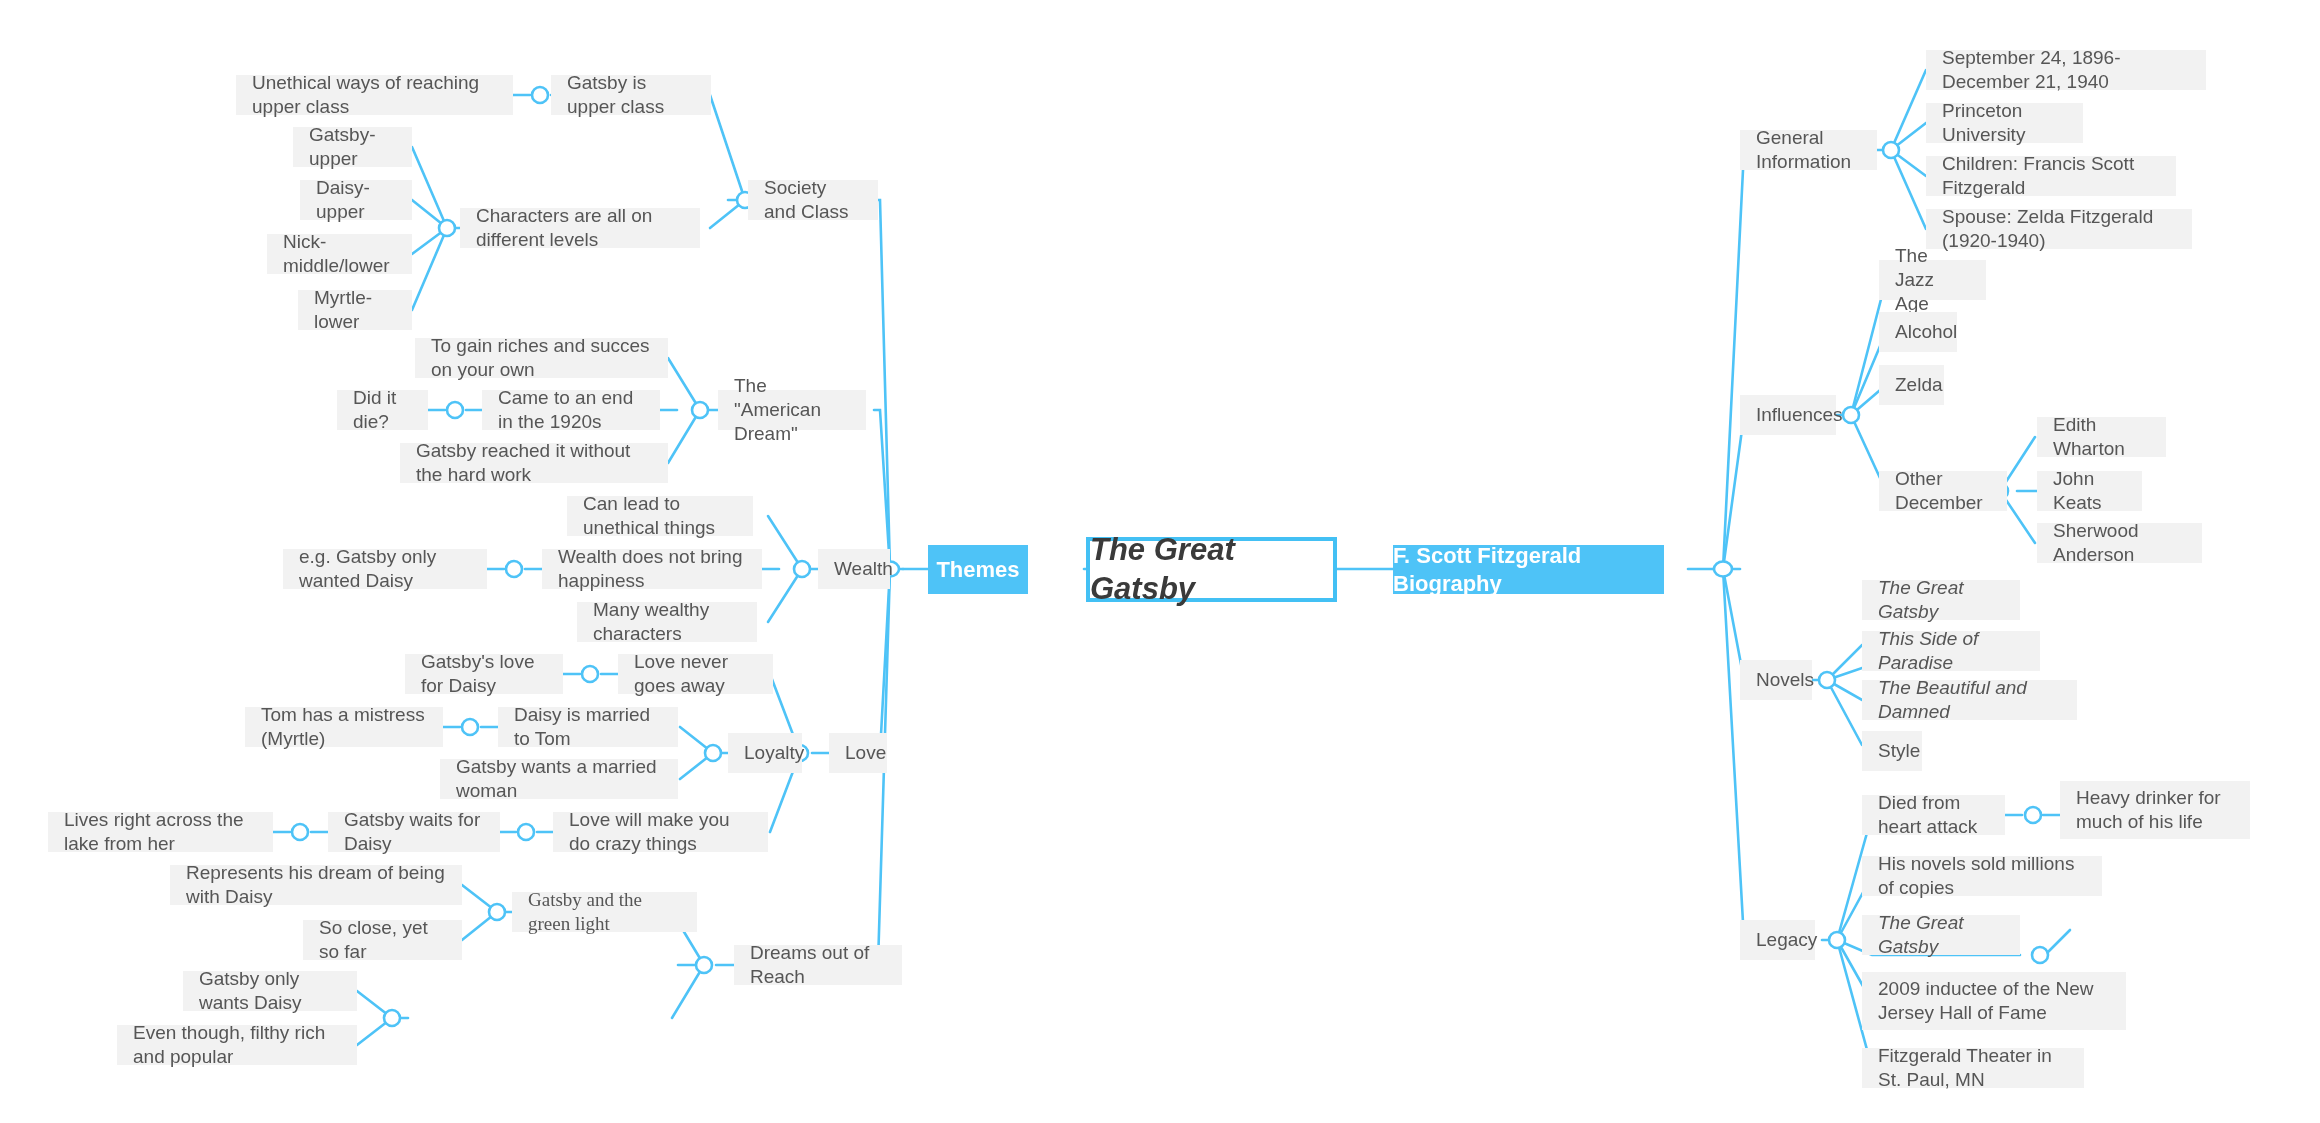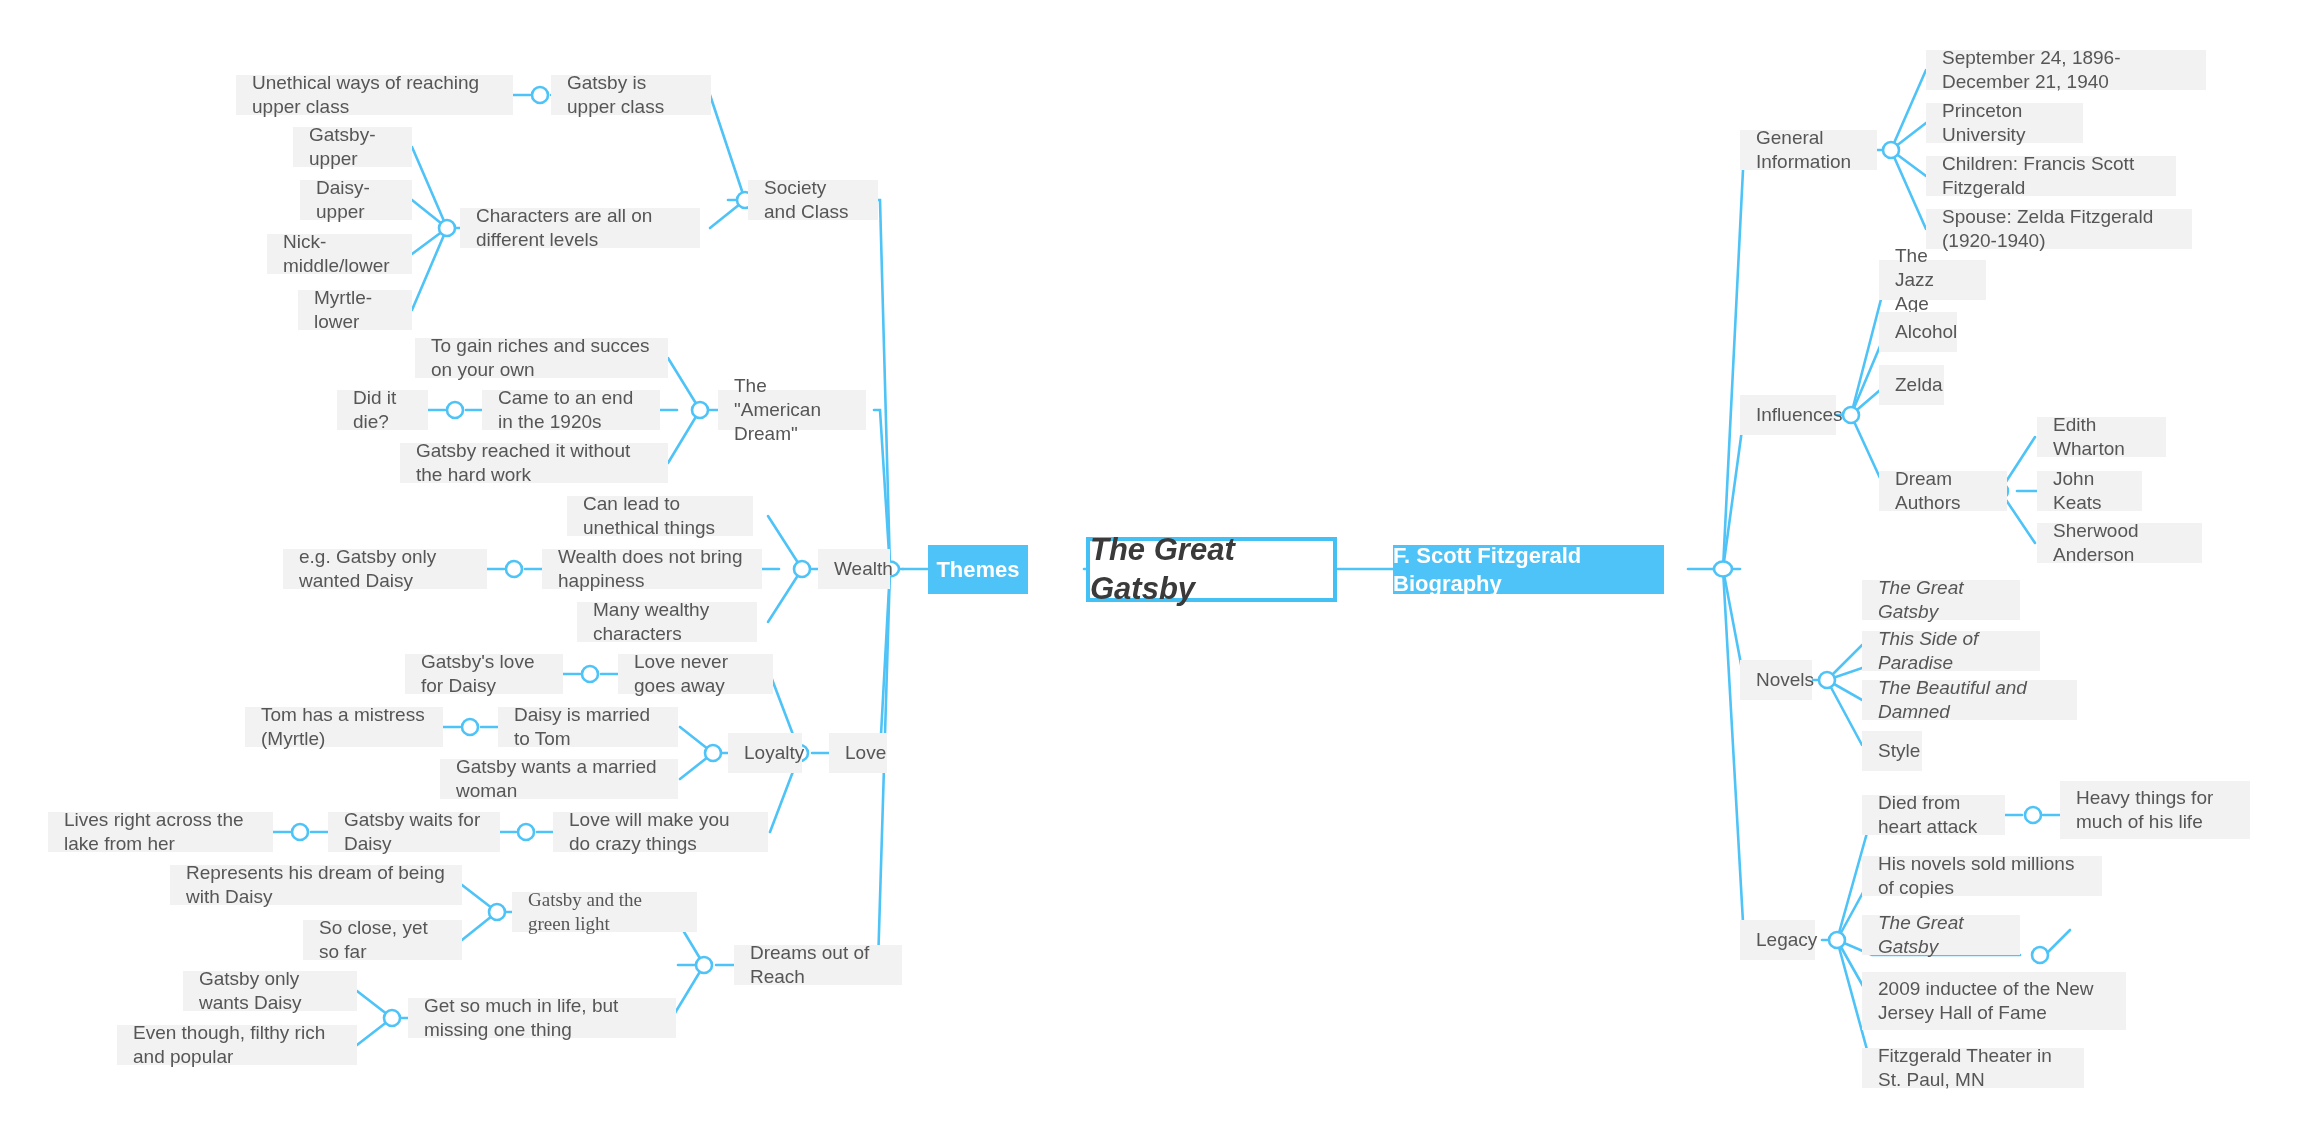--- a/index.html
+++ b/index.html
@@ -304,23 +304,20 @@
   </div>
   <div class="node" style="left:512px;top:892px;width:185px;height:40px;font-family:Liberation Serif, serif;">
     <span>Gatsby and the green light</span>
   </div>
   <div class="node" style="left:170px;top:865px;width:292px;height:40px;">
     <span>Represents his dream of being with Daisy</span>
   </div>
   <div class="node" style="left:303px;top:920px;width:159px;height:40px;">
     <span>So close, yet so far</span>
   </div>
-  <div class="node" style="left:408px;top:998px;width:268px;height:40px;">
-    <span>Get so much in life, but missing one thing</span>
-  </div>
   <div class="node" style="left:183px;top:971px;width:174px;height:40px;">
     <span>Gatsby only wants Daisy</span>
   </div>
   <div class="node" style="left:117px;top:1025px;width:240px;height:40px;">
     <span>Even though, filthy rich and popular</span>
   </div>
 
   <div class="node" style="left:1740px;top:130px;width:137px;height:40px;">
     <span>General Information</span>
   </div>
@@ -343,21 +340,21 @@
   <div class="node" style="left:1879px;top:260px;width:107px;height:40px;">
     <span>The Jazz Age</span>
   </div>
   <div class="node" style="left:1879px;top:312px;width:78px;height:40px;">
     <span>Alcohol</span>
   </div>
   <div class="node" style="left:1879px;top:365px;width:65px;height:40px;">
     <span>Zelda</span>
   </div>
   <div class="node" style="left:1879px;top:471px;width:128px;height:40px;">
-    <span>Dream Authors</span>
+    <span>Other December</span>
   </div>
   <div class="node" style="left:2037px;top:417px;width:129px;height:40px;">
     <span>Edith Wharton</span>
   </div>
   <div class="node" style="left:2037px;top:471px;width:105px;height:40px;">
     <span>John Keats</span>
   </div>
   <div class="node" style="left:2037px;top:523px;width:165px;height:40px;">
     <span>Sherwood Anderson</span>
   </div>
@@ -378,21 +375,21 @@
     <span>Style</span>
   </div>
 
   <div class="node" style="left:1740px;top:920px;width:75px;height:40px;">
     <span>Legacy</span>
   </div>
   <div class="node" style="left:1862px;top:795px;width:143px;height:40px;">
     <span>Died from heart attack</span>
   </div>
   <div class="node" style="left:2060px;top:781px;width:190px;height:58px;">
-    <span>Heavy things for much of his life</span>
+    <span>Heavy drinker for much of his life</span>
   </div>
   <div class="node" style="left:1862px;top:856px;width:240px;height:40px;">
     <span>His novels sold millions of copies</span>
   </div>
   <div class="node ital" style="left:1862px;top:915px;width:158px;height:40px;">
     <span>The Great Gatsby</span>
   </div>
   <div class="node" style="left:1862px;top:972px;width:264px;height:58px;">
     <span>2009 inductee of the New Jersey Hall of Fame</span>
   </div>

